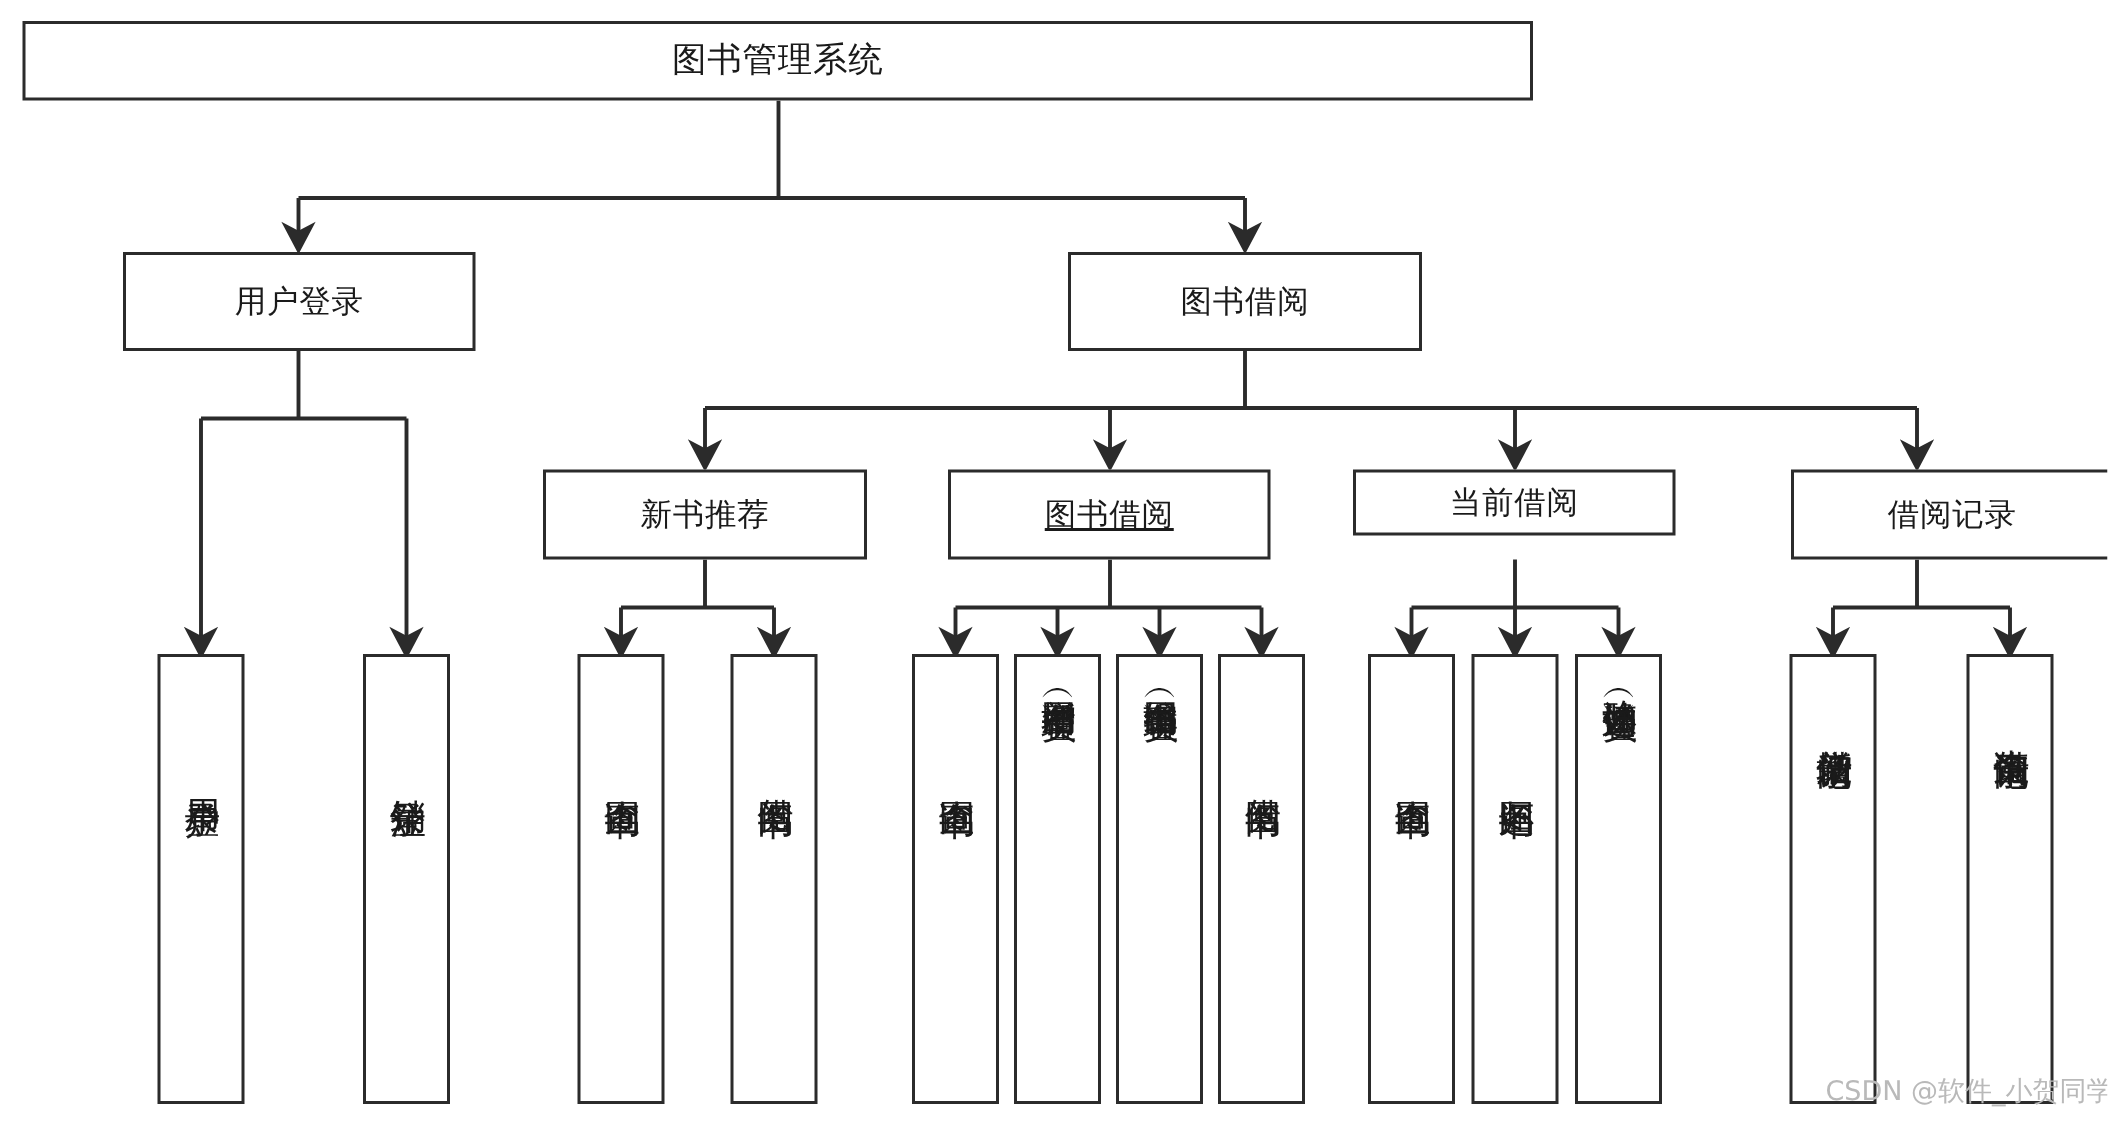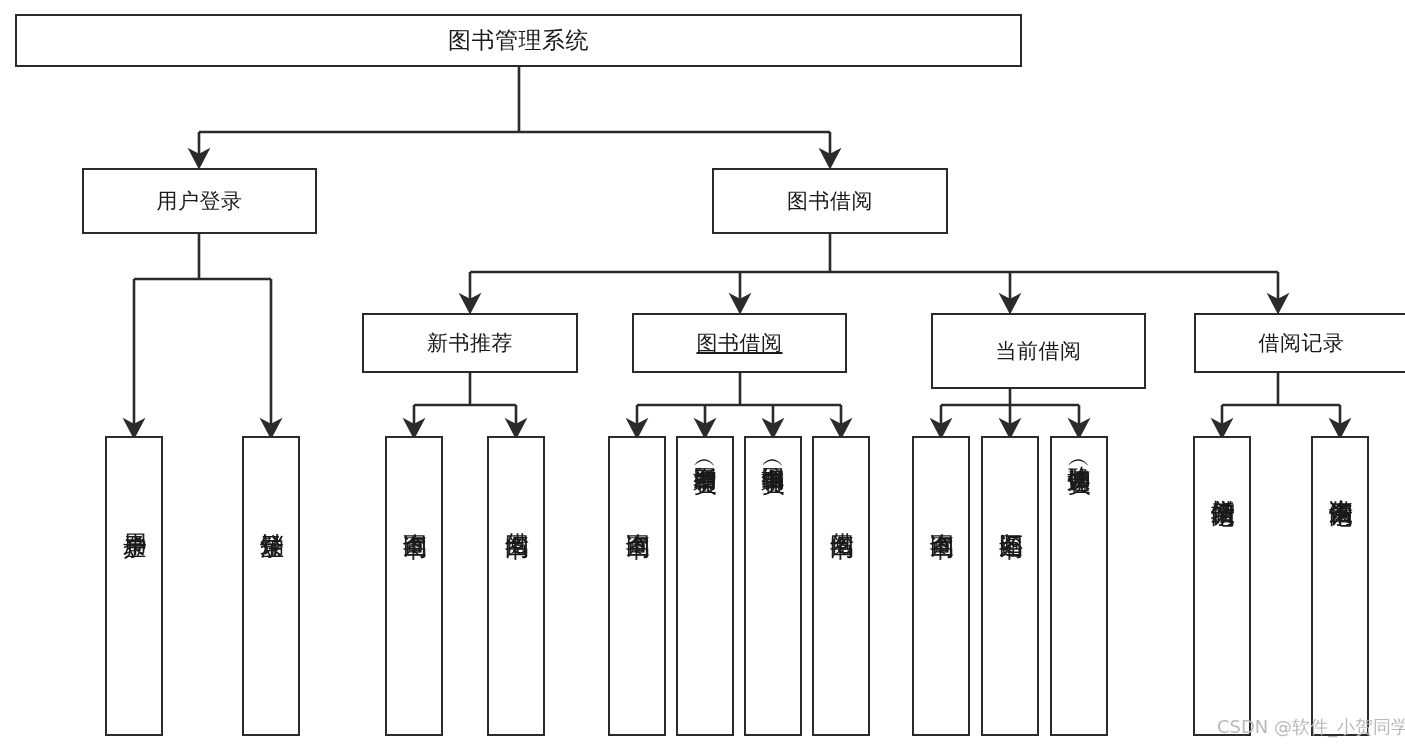--- a/index.html
+++ b/index.html
@@ -140,21 +140,21 @@
   </div>
 
   <div class="node horizontal" style="left:362px; top:313px; width:216px; height:60px;">
     <span class="label">新书推荐</span>
   </div>
 
   <div class="node horizontal" style="left:632px; top:313px; width:215px; height:60px;text-decoration:underline;">
     <span class="label">图书借阅</span>
   </div>
 
-  <div class="node horizontal" style="left:902px; top:313px; width:215px; height:76px;margin-left:29px;">
+  <div class="node horizontal" style="left:902px; top:313px; width:215px; height:44px;">
     <span class="label">当前借阅</span>
   </div>
 
   <div class="node horizontal" style="left:1170px; top:313px; width:215px; height:60px;margin-left:24px;">
     <span class="label">借阅记录</span>
   </div>
 
   <div class="node vertical" style="left:105px; top:436px; width:58px; height:300px; padding-top:76px;">
     <span class="label">用户登录</span>
   </div>

